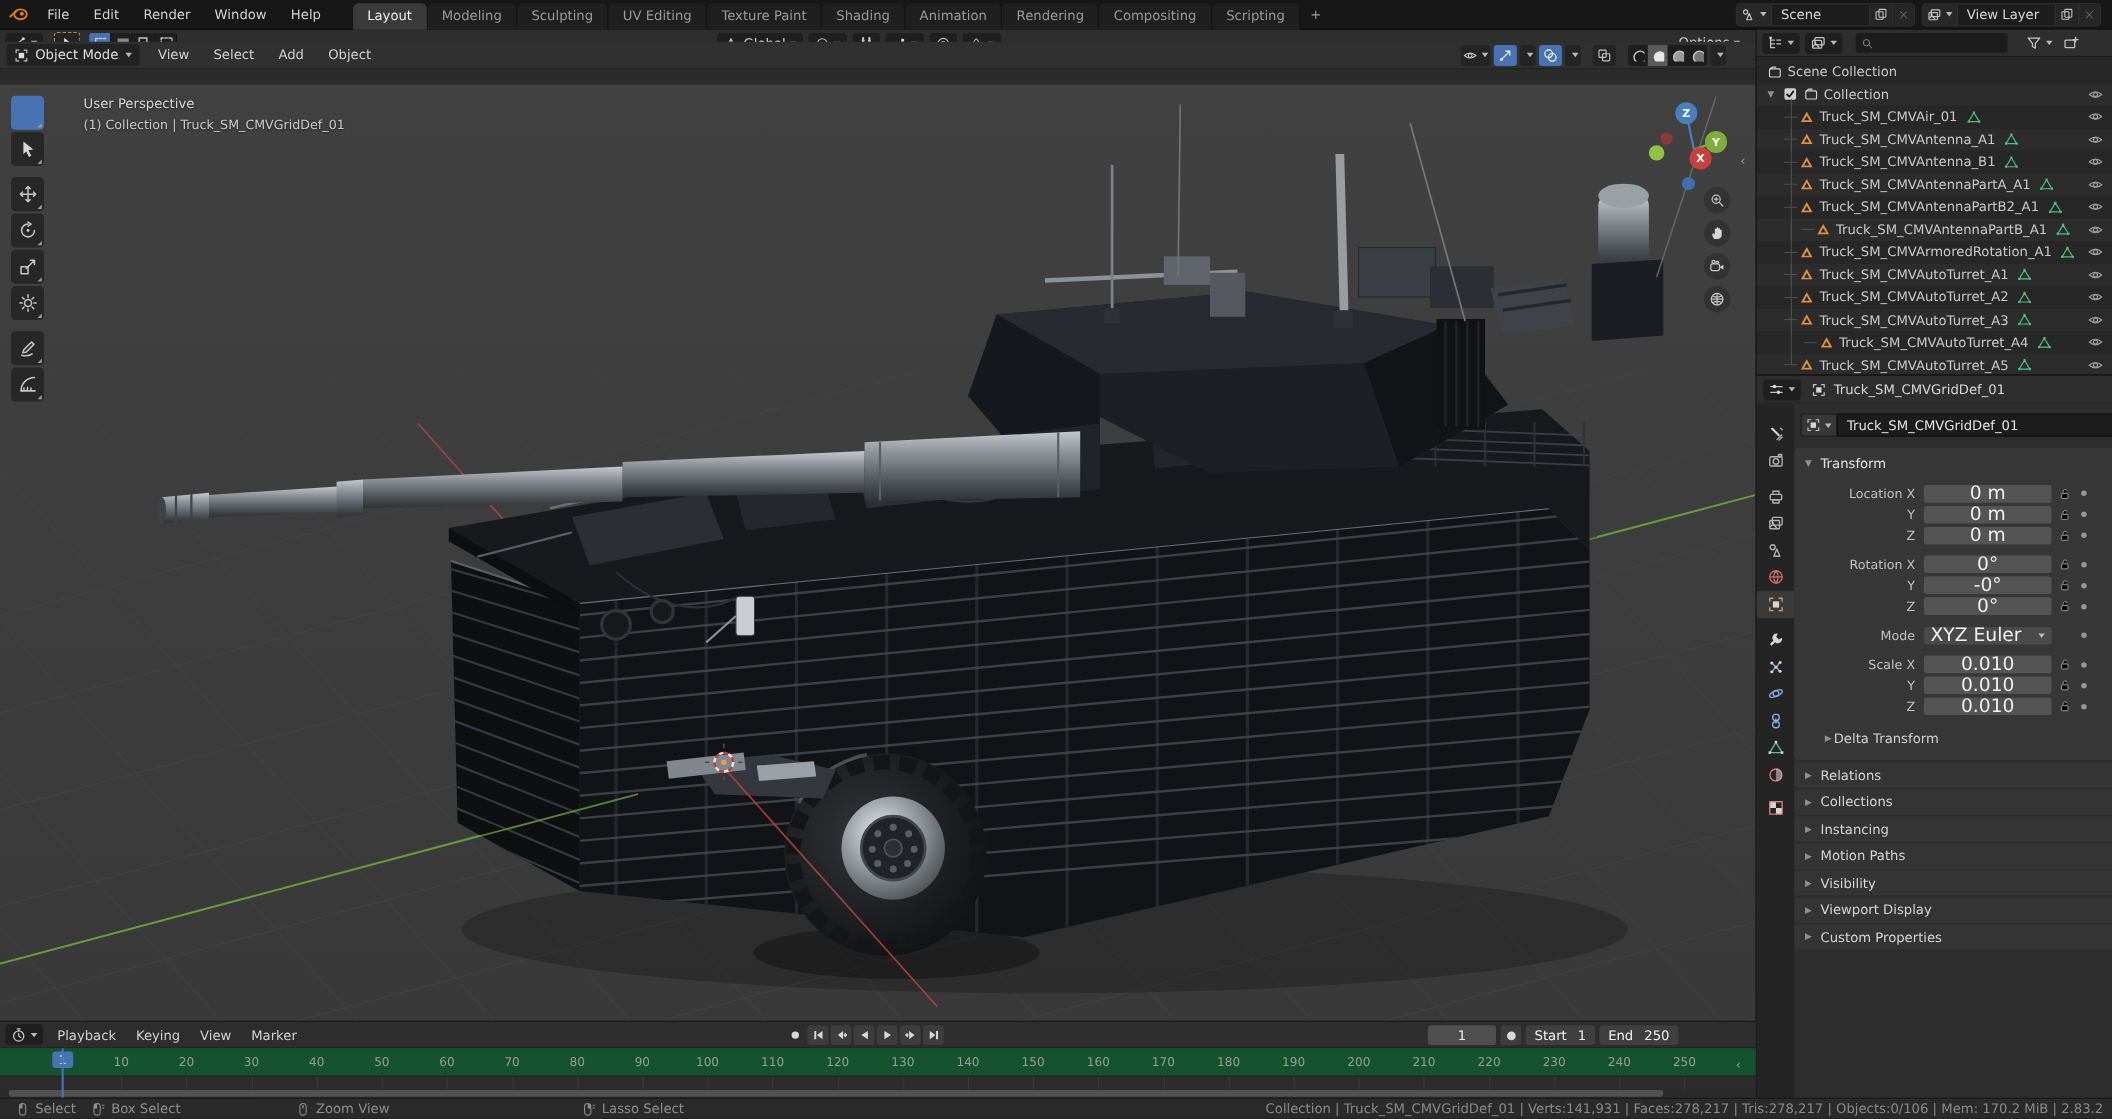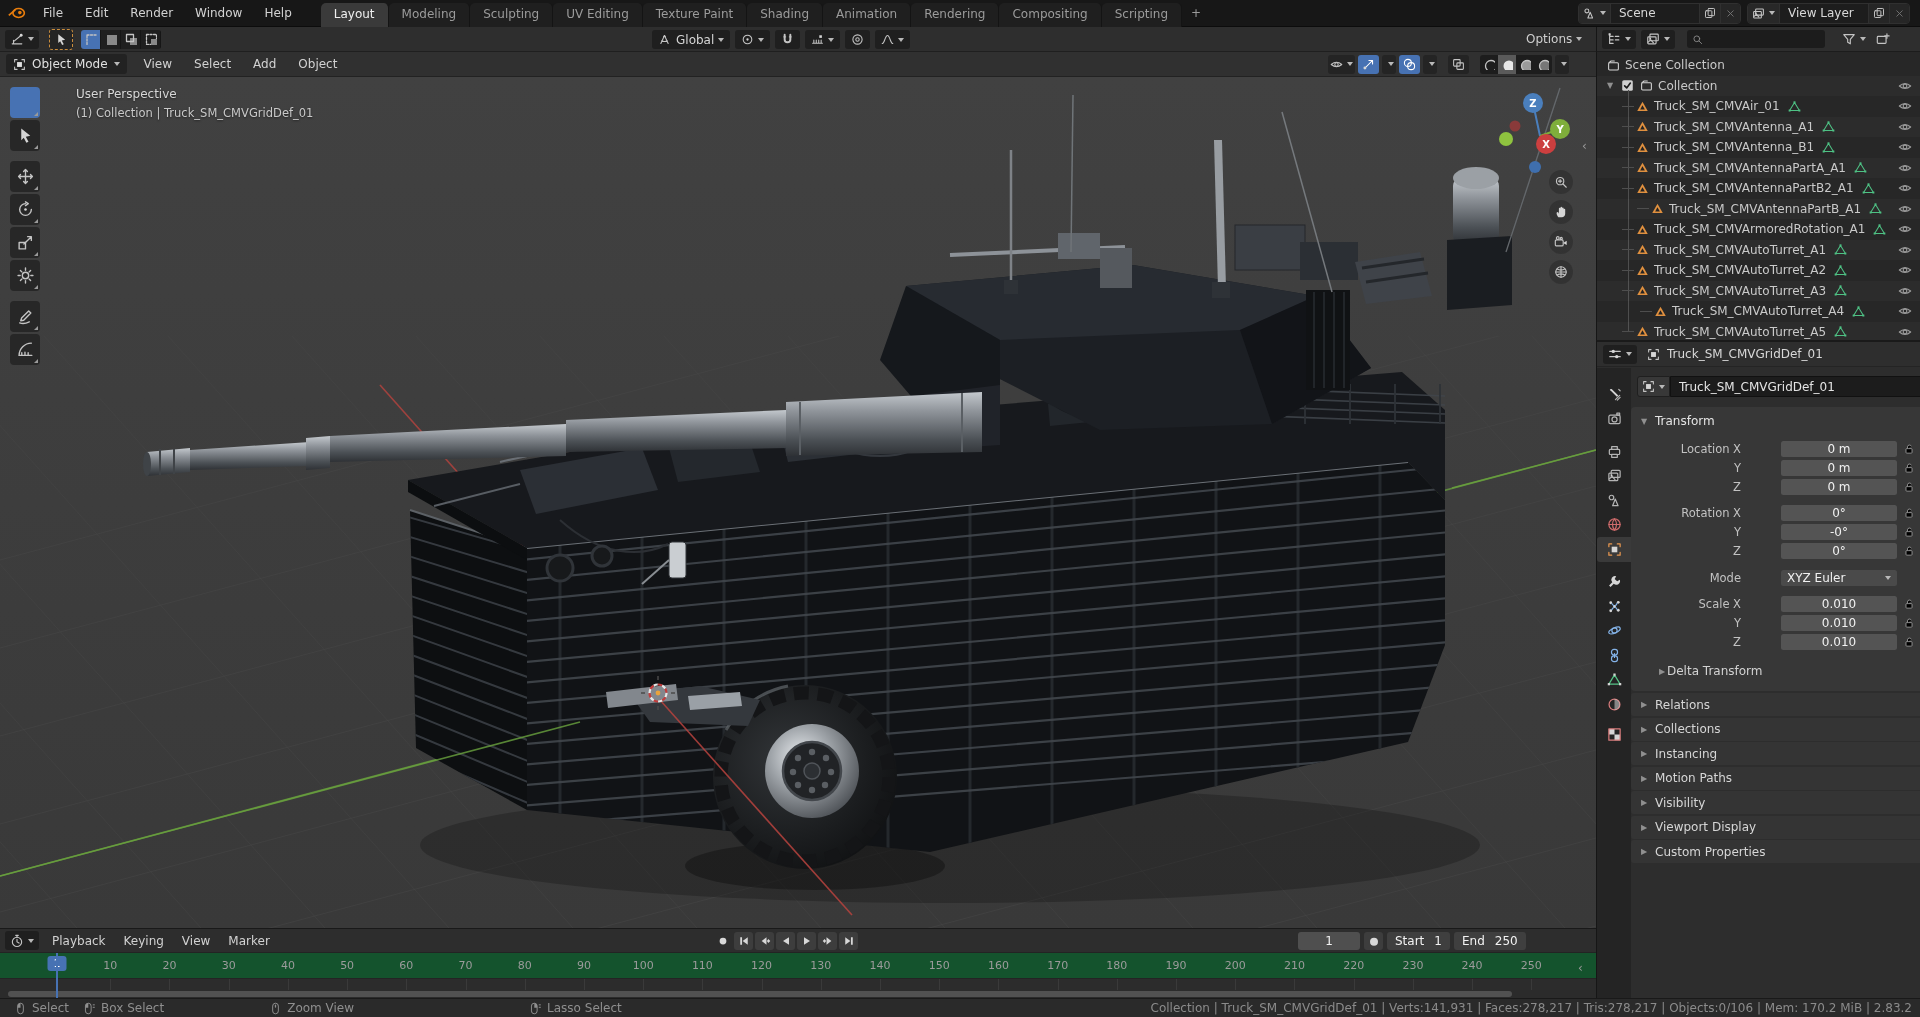--- a/index.html
+++ b/index.html
@@ -26,21 +26,21 @@
   #toolsettings{left:0;top:27px;width:1596px;height:25px;background:#2e2e2e;border-bottom:1px solid #1f1f1f;display:flex;align-items:center;}
   .ts-btn{height:19px;display:flex;align-items:center;padding:0 5px;background:#1f1f1f;border-radius:3px;margin-left:5px;}
   .seg{display:flex;margin-left:8px;border-radius:3px;overflow:hidden;}
   .seg .sbtn{width:20px;height:19px;display:flex;align-items:center;justify-content:center;background:#1f1f1f;border-right:1px solid #161616;}
   .seg .sbtn.active{background:#4772b3;}
   .tool-active-btn{margin-left:10px;width:24px;height:21px;border:1px dashed #c98c3c;border-radius:3px;display:flex;align-items:center;justify-content:center;background:#242424;}
   #ts-middle{position:absolute;left:652px;top:2px;display:flex;align-items:center;height:21px;}
   .pill{display:flex;align-items:center;background:#1f1f1f;border-radius:3px;height:19px;padding:0 6px;margin-right:5px;color:#d5d5d5;}
   #options-btn{position:absolute;left:1520px;top:3px;display:flex;align-items:center;color:#cfcfcf;padding:2px 6px;}
   
-  #vpheader{left:0;top:52px;width:1596px;height:25px;background:#303030;border-bottom:1px solid #222;display:flex;align-items:center;}
+  #vpheader{left:0;top:38px;width:1596px;height:25px;background:#303030;border-bottom:1px solid #222;display:flex;align-items:center;}
   #mode-btn{display:flex;align-items:center;background:#222;border-radius:3px;height:20px;margin-left:6px;padding:0 7px;color:#e0e0e0;}
   .vph-icons{position:absolute;left:1328px;top:2px;display:flex;align-items:center;height:20px;gap:3px;}
   .hbtn{height:19px;min-width:21px;display:flex;align-items:center;justify-content:center;background:#242424;border-radius:3px;padding:0 2px;}
   .hbtn.on{background:#4772b3;}
   .shade-seg{display:flex;background:#1d1d1d;border-radius:3px;overflow:hidden;}
   .shade-seg .sbtn{width:18px;height:19px;display:flex;align-items:center;justify-content:center;}
   .shade-seg .sbtn.active{background:#5a5a5a;}
   
   #viewport{left:0;top:77px;width:1596px;height:851px;background:#3b3b3b;overflow:hidden;}
   #vp-overlay-text{position:absolute;left:76px;top:10px;color:#d7d7d7;text-shadow:0 1px 2px rgba(0,0,0,.5);}
@@ -86,21 +86,21 @@
   #name-row{display:flex;align-items:center;margin:8px 6px 10px 6px;}
   #name-icon-btn{display:flex;align-items:center;background:#383838;border:1px solid #1f1f1f;border-radius:3px 0 0 3px;height:21px;padding:0 4px;}
   #name-field{flex:1;background:#1c1c1c;border:1px solid #111;border-radius:0 3px 3px 0;height:21px;display:flex;align-items:center;padding:0 8px;color:#e4e4e4;}
   .panel-block{background:#373737;border-radius:4px;margin:0 0 2px 0;padding:4px 0 10px 0;}
   .panel-head{display:flex;align-items:center;height:20px;padding:0 8px;color:#e4e4e4;}
   .panel-head .disc{margin-right:6px;}
   .grip{margin-left:auto;opacity:.55;}
   .prow{display:flex;align-items:center;height:17.5px;margin:1.5px 8px 0 0;}
   .pgroup{margin-top:9px;}
   .plabel{width:118px;text-align:right;color:#c2c2c2;padding-right:8px;white-space:nowrap;font-size:11.5px;}
-  .pfield{width:116px;background:#545454;border-radius:2.5px;height:16px;display:flex;align-items:center;justify-content:center;color:#f1f1f1;font-size:12px;margin-left:32px;}
+  .pfield{width:116px;background:#545454;border-radius:2.5px;height:16px;display:flex;align-items:center;justify-content:center;color:#f1f1f1;font-size:17px;}
   .pfield.dd{justify-content:flex-start;padding:0 6px;background:#4a4a4a;}
   .pfield.dd .chev{margin-left:auto;}
   .lockic{width:12px;height:12px;margin-left:6px;stroke:#b2b2b2;}
   .pdot{width:5px;height:5px;border-radius:50%;background:#979797;margin-left:9px;}
   .collapsed-strip{background:#343434;border-radius:3px;height:23px;display:flex;align-items:center;padding:0 8px;margin-top:1.5px;color:#d6d6d6;}
   .collapsed-strip .disc{margin-right:6px;}
   #delta-row{display:flex;align-items:center;height:20px;margin:10px 0 0 26px;color:#d2d2d2;}
   
   #timeline{left:0;top:928px;width:1596px;height:70px;background:#2b2b2b;border-top:1px solid #191919;}
   #tl-header{height:24px;display:flex;align-items:center;background:#2d2d2d;border-bottom:1px solid #232323;}

